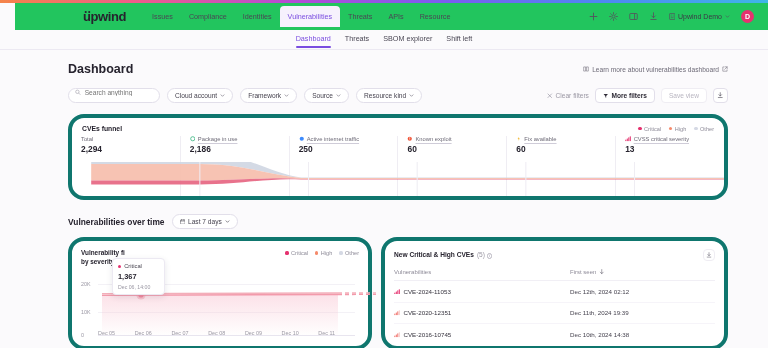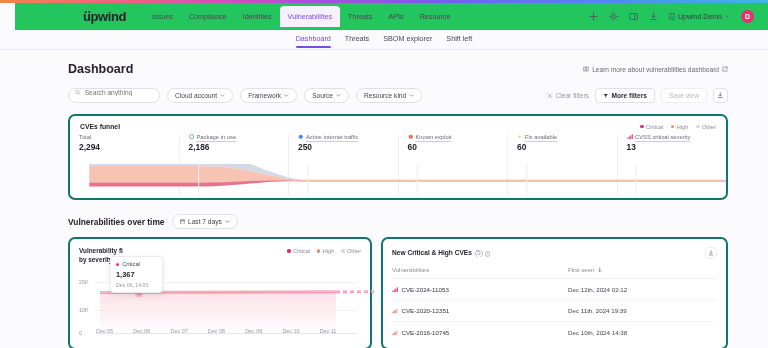--- a/index.html
+++ b/index.html
@@ -54,21 +54,21 @@
   .filters-right { margin-left:auto; display:flex; align-items:center; gap:6px; }
   .link-btn { display:flex; align-items:center; gap:3px; font-size:6.6px; color:#9b98a4; cursor:pointer; }
   .btn-outline { display:flex; align-items:center; gap:3px; height:15px; padding:0 7px; background:#fff;
     border:1px solid #e2dfea; border-radius:4px; font-size:6.6px; color:#2e2b36; font-weight:bold; cursor:pointer; }
   .btn-ghost { display:flex; align-items:center; height:15px; padding:0 7px; border:1px solid #efedf3; border-radius:4px;
     font-size:6.6px; color:#b9b6c1; background:#fff; cursor:pointer; }
   .icon-btn { width:15px; height:15px; border:1px solid #e2dfea; border-radius:4px; background:#fff;
     display:flex; align-items:center; justify-content:center; cursor:pointer; }
 
   
-  .card { background:#fff; border:2px solid #0f766e; border-radius:7px; }
+  .card { background:#fff; border:4px solid #0f766e; border-radius:16px; }
   .funnel-card { margin-top:11px; height:86px; position:relative; overflow:hidden; }
   .funnel-head { display:flex; align-items:center; padding:7px 10px 0 10px; }
   .funnel-title { font-size:6.8px; font-weight:bold; color:#26232e; }
   .legend { margin-left:auto; display:flex; gap:8px; align-items:center; }
   .legend-item { display:flex; align-items:center; gap:2.5px; font-size:5.6px; color:#8e8b98; }
   .dot { width:3.2px; height:3.2px; border-radius:50%; }
 
   .funnel-cols { display:flex; margin-top:4px; height:62px; }
   .fcol { flex:1; position:relative; padding-left:9px; }
   .fcol + .fcol { border-left:1px solid #efedf3; }

